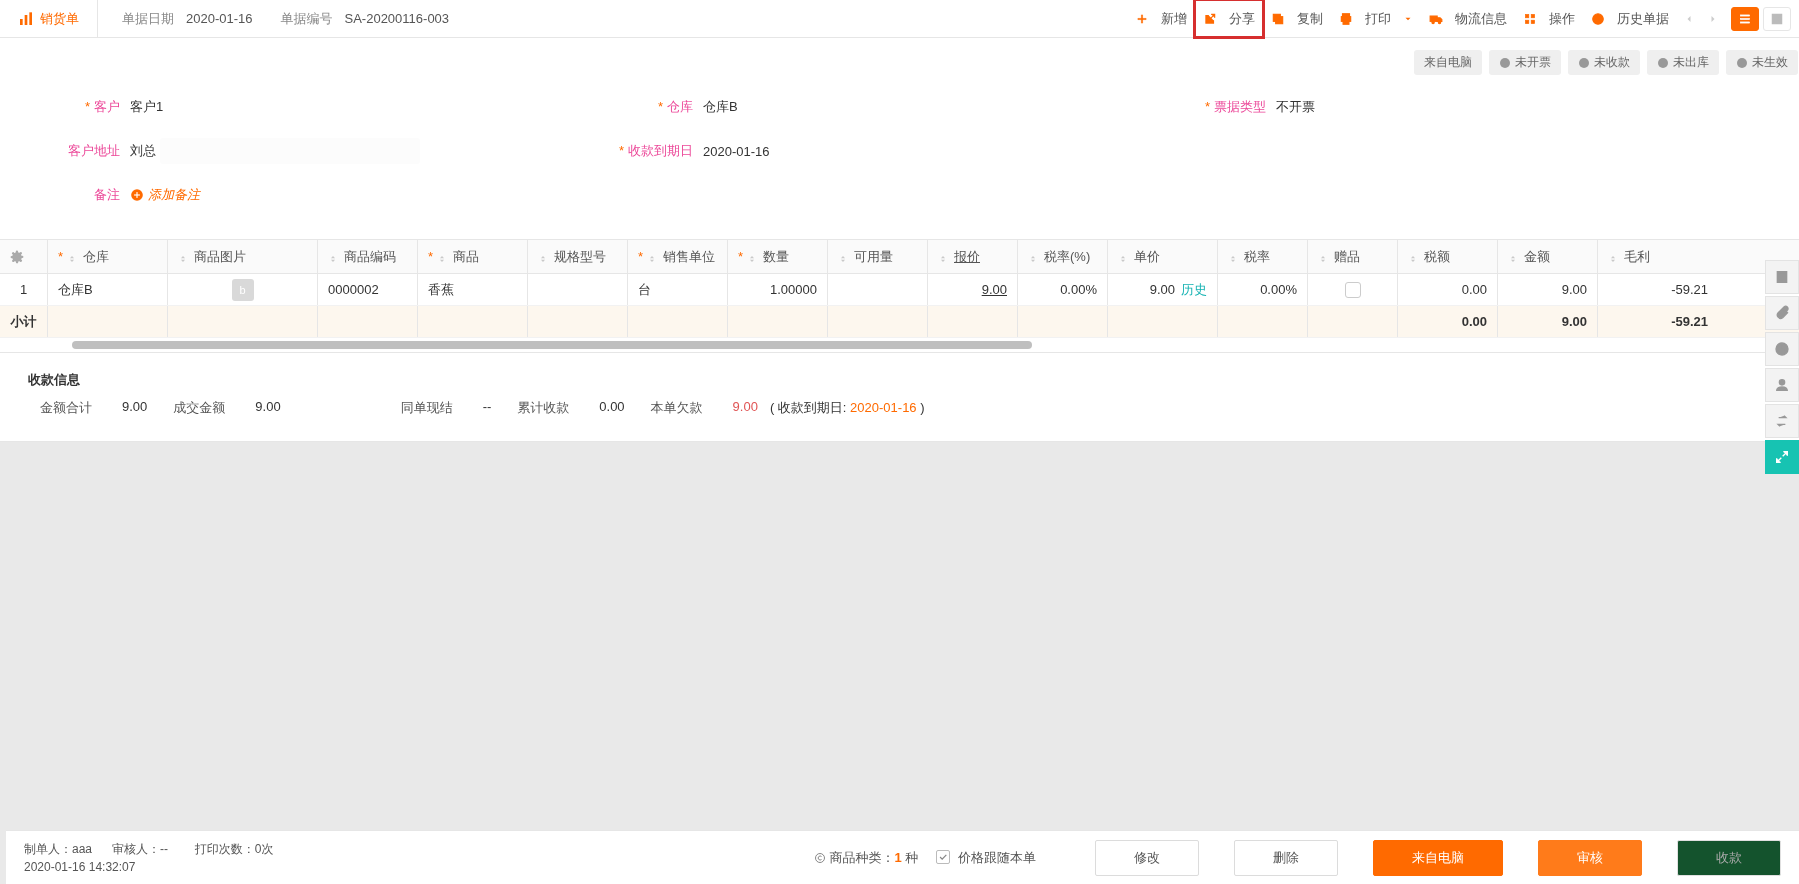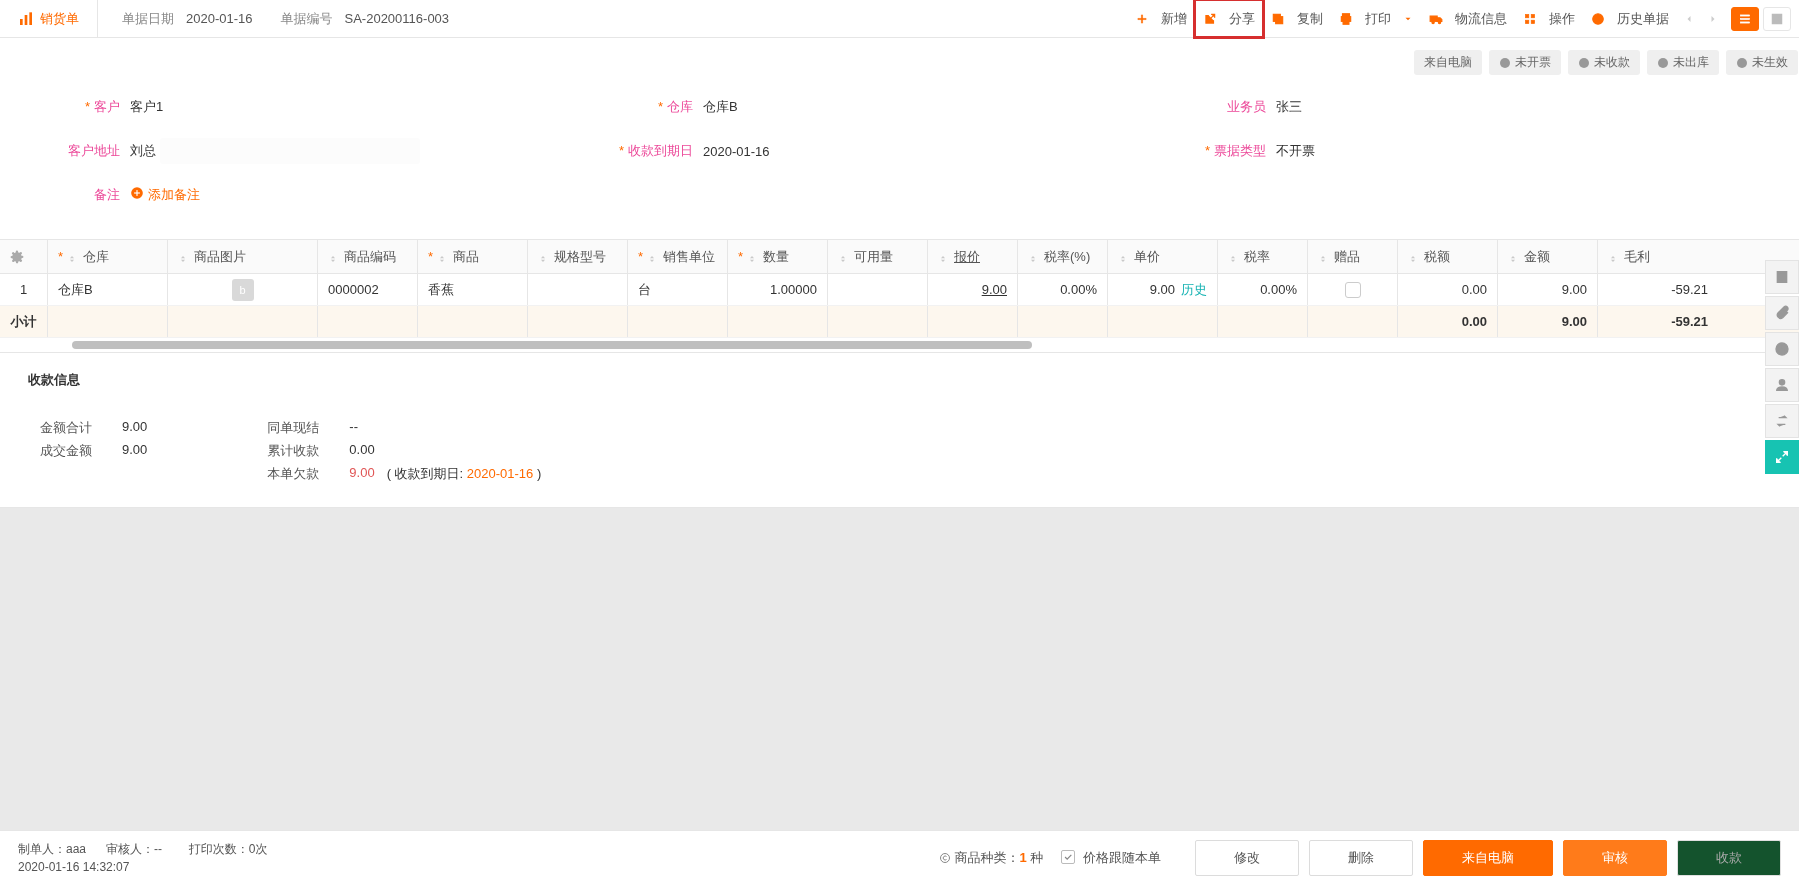--- a/index.html
+++ b/index.html
@@ -71,21 +71,21 @@
   .status-row{display:flex;justify-content:flex-end;gap:7px;padding:12px 1px 0;}
   .chip{background:var(--tag);border-radius:3px;padding:4px 10px;color:#666;display:flex;align-items:center;gap:4px;font-size:12px;}
   .chip svg{width:12px;height:12px;fill:#999;}
 
   .form-area{display:flex;flex-wrap:wrap;padding:10px 40px 22px;}
   .form-col{flex:1;min-width:420px;}
   .frow{display:flex;align-items:center;height:44px;}
   .frow .flabel{width:90px;text-align:right;color:#ec4899;padding-right:10px;white-space:nowrap;}
   .frow .req::before{content:"*";color:var(--orange);margin-right:4px;}
   .frow .fval{color:#333;}
-  .add-remark{color:var(--orange);display:flex;gap:4px;cursor:pointer;}
+  .add-remark{color:var(--orange);display:flex;align-items:center;gap:4px;cursor:pointer;font-style:italic;}
   .add-remark svg{width:14px;height:14px;fill:var(--orange);}
   .addr-blank{display:inline-block;width:260px;height:26px;background:#fcfcfc;border-radius:3px;margin-left:4px;}
 
   
   .grid{border-top:1px solid var(--line);border-bottom:1px solid var(--line);}
   .gh,.gr{display:flex;align-items:stretch;min-width:100%;}
   .gh{background:#fafafa;border-bottom:1px solid var(--line);height:34px;}
   .gr{height:32px;border-bottom:1px solid #f2f2f2;}
   .gr.subtotal{background:var(--row-alt);font-weight:600;}
   .cell{border-right:1px solid var(--line);padding:0 10px;display:flex;align-items:center;white-space:nowrap;overflow:hidden;}
@@ -107,31 +107,31 @@
   .chk{width:16px;height:16px;border:1px solid #ccc;border-radius:3px;background:#fff;}
   .gear{width:48px;justify-content:center;}
   .gear svg{width:14px;height:14px;fill:#aaa;}
 
   .hscroll{height:14px;position:relative;background:#fff;}
   .hscroll .thumb{position:absolute;left:72px;top:3px;height:8px;width:960px;background:#bfbfbf;border-radius:4px;}
 
   
   .section-title{padding:18px 28px 6px;font-weight:600;}
   .pay{display:flex;gap:120px;padding:4px 40px 24px;}
-  .pay .pcol{display:flex;flex-direction:column;gap:5px;margin-top:20px;}
+  .pay .pcol{display:flex;flex-direction:row;gap:26px;}
   .pay .prow{display:flex;gap:12px;}
   .pay .plabel{width:70px;color:#555;text-align:left;}
   .due{color:var(--red);}
   .due-date{color:var(--orange);}
 
   
   .footer{
-    position:absolute;left:0;right:0;bottom:0;height:54px;
+    position:absolute;left:6px;right:0;bottom:0;height:54px;
     background:#fff;border-top:1px solid var(--line);
-    display:flex;align-items:center;padding:0 18px;
+    display:flex;align-items:center;padding:0 18px;gap:25px;
   }
   .finfo{color:#555;display:flex;gap:28px;flex-direction:row;}
   .finfo .col{display:flex;flex-direction:column;gap:2px;font-size:12px;}
   .fspacer{flex:1;}
   .fsummary{display:flex;align-items:center;gap:18px;color:#555;margin-right:24px;}
   .fsummary .accent{color:var(--orange);font-weight:600;}
   .chk-sm{width:14px;height:14px;border:1px solid #bbb;border-radius:2px;display:inline-flex;align-items:center;justify-content:center;margin-right:4px;background:#fff;}
   .chk-sm svg{width:10px;height:10px;fill:#888;}
   .btn{height:36px;padding:0 38px;border:1px solid #dcdcdc;background:#fff;border-radius:2px;display:flex;align-items:center;justify-content:center;margin-left:10px;cursor:pointer;color:#555;white-space:nowrap;}
   .btn.primary{background:var(--orange);border-color:var(--orange);color:#fff;}
@@ -311,24 +311,20 @@
       <div class="frow">
           <span class="flabel req">仓库</span>
           <span class="fval">仓库B</span>
         </div>
       <div class="frow">
           <span class="flabel req">收款到期日</span>
           <span class="fval">2020-01-16</span>
         </div>
     </div>
     <div class="form-col">
-      <div class="frow">
-          <span class="flabel">业务员</span>
-          <span class="fval">张三</span>
-        </div>
       <div class="frow">
           <span class="flabel req">票据类型</span>
           <span class="fval">不开票</span>
         </div>
     </div>
   </div>
 
   <div class="grid">
     <div class="gh">
       <div class="cell gear">

